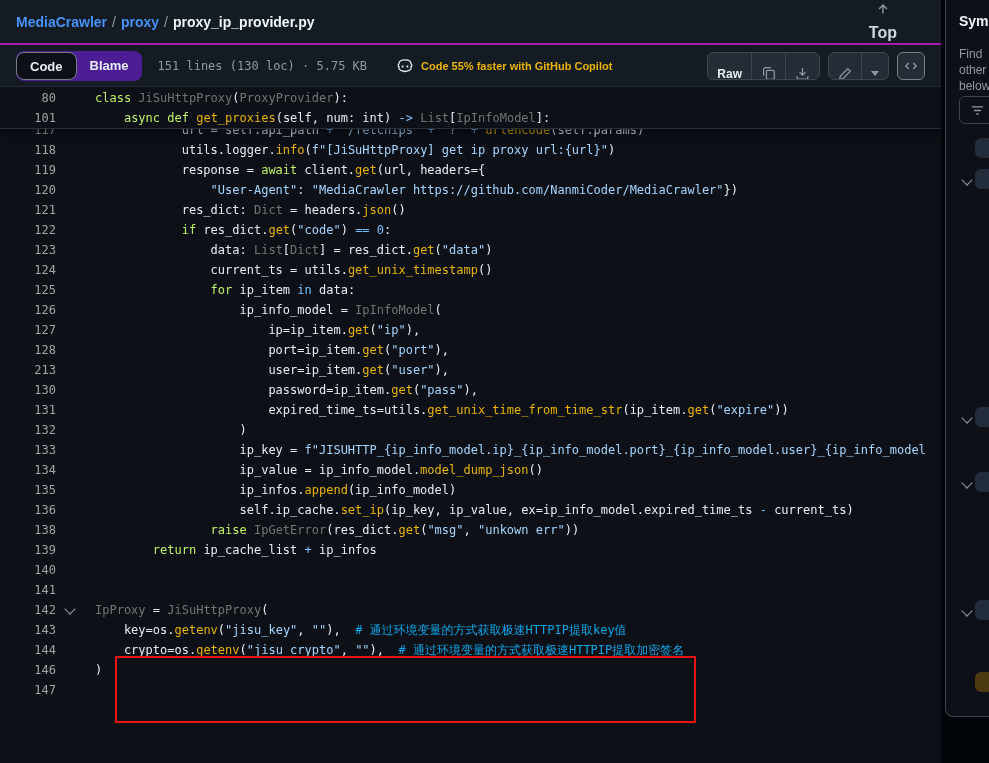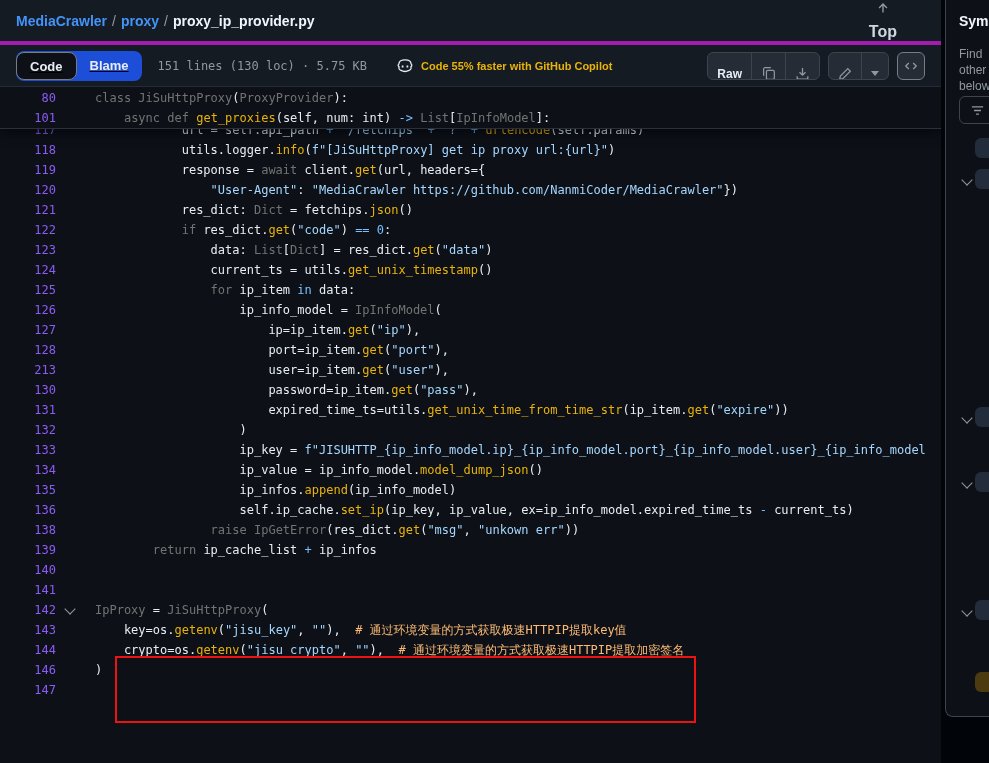--- a/index.html
+++ b/index.html
@@ -4,38 +4,38 @@
 <style>
   html,body{margin:0;padding:0;}
   body{
     width:989px;height:763px;overflow:hidden;position:relative;
     background:#010409;font-family:"Liberation Sans",sans-serif;
     -webkit-font-smoothing:antialiased;
   }
   
   .main{position:absolute;left:0;top:0;width:941px;height:763px;background:#0d1117;}
   .file-header{
-    height:45px;background:#151b23;border-bottom:4px solid #a21caf;
+    height:45px;background:#151b23;border-bottom:2px solid #a21caf;
     display:flex;align-items:center;padding:0 16px;box-sizing:border-box;
   }
   .breadcrumb{font-size:14px;white-space:nowrap;}
   .crumb-link{color:#4493f8;font-weight:600;cursor:pointer;}
   .crumb-sep{color:#9198a1;margin:0 5px;font-weight:400;}
   .crumb-file{color:#f0f6fc;font-weight:700;}
   .top-btn{
     margin-left:auto;margin-right:28px;color:#d1d7e0;font-size:16px;font-weight:600;
     display:flex;align-items:center;gap:8px;cursor:pointer;flex-direction:column;
   }
   .top-btn svg{stroke:#9198a1;}
   
   .toolbar{
     height:42px;background:#151b23;border-bottom:1px solid #262c36;
     display:flex;align-items:center;padding:0 16px;box-sizing:border-box;
   }
-  .seg{display:flex;align-items:center;background:#1d4ed8;border-radius:8px;height:30px;text-decoration:underline;}
+  .seg{display:flex;align-items:center;background:#4c1d95;border-radius:8px;height:30px;}
   .seg-btn{padding:0 13px;font-size:13px;font-weight:600;color:#e6edf3;line-height:28px;border-radius:8px;cursor:pointer;}
   .seg-btn.active{background:#0d1117;border:1px solid #767d86;height:28px;box-sizing:border-box;}
   .file-info{font-family:"DejaVu Sans Mono",monospace;font-size:12px;color:#9198a1;margin-left:16px;white-space:nowrap;}
   .copilot{display:flex;align-items:center;gap:8px;margin-left:30px;white-space:nowrap;}
   .copilot-text{font-size:11px;font-weight:700;color:#eab308;}
   .tb-right{margin-left:auto;display:flex;align-items:center;gap:8px;}
   .btn-group{display:flex;border:1px solid #3d444d;border-radius:6px;background:#262c36;overflow:hidden;height:28px;box-sizing:border-box;}
   .gbtn{display:flex;align-items:center;justify-content:center;height:42px;padding:0 9px;
         font-size:12px;font-weight:600;color:#e6edf3;cursor:pointer;border-left:1px solid #3d444d;}
   .gbtn:first-child{border-left:none;}
@@ -46,24 +46,24 @@
   .sym-toggle svg{stroke:#9198a1;}
   
   .code-area{
     position:absolute;top:88px;left:0;width:941px;height:675px;background:#0d1117;overflow:hidden;
     font-family:"DejaVu Sans Mono",monospace;font-size:12px;
   }
   .code-body{position:absolute;top:32px;left:0;width:941px;z-index:1;}
   .sticky{position:absolute;top:0;left:0;width:941px;background:#0d1117;z-index:2;
           border-bottom:1px solid #2a313c;box-shadow:0 4px 10px rgba(1,4,9,.65);}
   .code-row{position:relative;height:20px;line-height:20px;white-space:pre;}
-  .ln{position:absolute;left:0;top:0;width:56px;text-align:right;color:#8b5cf6;cursor:pointer;}
+  .ln{position:absolute;left:0;top:0;width:56px;text-align:right;color:#a3a3a3;cursor:pointer;}
   .ct{position:absolute;left:95px;top:0;white-space:pre;}
-  .tk-p{color:#e6edf3}.tk-k{color:#737373}.tk-t{color:#737373}.tk-f{color:#eab308}
-  .tk-s{color:#a5d6ff}.tk-o{color:#79c0ff}.tk-c{color:#fdba74}
+  .tk-p{color:#e6edf3}.tk-k{color:#bef264}.tk-t{color:#737373}.tk-f{color:#eab308}
+  .tk-s{color:#a5d6ff}.tk-o{color:#79c0ff}.tk-c{color:#0ea5e9}
   .chev{display:inline-block;width:7px;height:7px;border-left:1.6px solid #9198a1;border-bottom:1.6px solid #9198a1;transform:rotate(-45deg);}
   .fold{position:absolute;left:66px;top:5px;cursor:pointer;}
   .red-box{position:absolute;left:115px;top:568px;width:581px;height:67px;border:2px solid #ec1313;z-index:3;pointer-events:none;box-sizing:border-box;}
   
   .gap-col{position:absolute;left:941px;top:0;width:4px;height:763px;background:#010409;}
   .panel{
     position:absolute;left:945px;top:0;width:70px;height:717px;background:#0d1117;
     border-left:1px solid #3d444d;border-bottom:1px solid #3d444d;border-bottom-left-radius:8px;box-sizing:border-box;
   }
   .panel-title{position:absolute;left:13px;top:13px;font-size:14px;font-weight:700;color:#f0f6fc;white-space:nowrap;}
@@ -141,21 +141,21 @@
       </div>
     </div>
   </div>
 
   <div class="code-area">
     <div class="code-body" id="code-body">
         <div class="code-row"><span class="ln">117</span><span class="ct"><span class="tk-p">            url = self.api_path </span><span class="tk-o">+</span><span class="tk-p"> </span><span class="tk-s">"/fetchips"</span><span class="tk-p"> </span><span class="tk-o">+</span><span class="tk-p"> </span><span class="tk-s">'?'</span><span class="tk-p"> </span><span class="tk-o">+</span><span class="tk-p"> </span><span class="tk-f">urlencode</span><span class="tk-p">(self.params)</span></span></div>
         <div class="code-row"><span class="ln">118</span><span class="ct"><span class="tk-p">            utils.logger.</span><span class="tk-f">info</span><span class="tk-p">(</span><span class="tk-s">f"[JiSuHttpProxy] get ip proxy url:{url}"</span><span class="tk-p">)</span></span></div>
         <div class="code-row"><span class="ln">119</span><span class="ct"><span class="tk-p">            response = </span><span class="tk-k">await</span><span class="tk-p"> client.</span><span class="tk-f">get</span><span class="tk-p">(url, headers={</span></span></div>
         <div class="code-row"><span class="ln">120</span><span class="ct"><span class="tk-p">                </span><span class="tk-s">"User-Agent"</span><span class="tk-p">: </span><span class="tk-s">"MediaCrawler https://github.com/NanmiCoder/MediaCrawler"</span><span class="tk-p">})</span></span></div>
-        <div class="code-row"><span class="ln">121</span><span class="ct"><span class="tk-p">            res_dict: </span><span class="tk-t">Dict</span><span class="tk-p"> = fetchips.</span><span class="tk-f">json</span><span class="tk-p">()</span></span></div>
+        <div class="code-row"><span class="ln">121</span><span class="ct"><span class="tk-p">            res_dict: </span><span class="tk-t">Dict</span><span class="tk-p"> = headers.</span><span class="tk-f">json</span><span class="tk-p">()</span></span></div>
         <div class="code-row"><span class="ln">122</span><span class="ct"><span class="tk-p">            </span><span class="tk-k">if</span><span class="tk-p"> res_dict.</span><span class="tk-f">get</span><span class="tk-p">(</span><span class="tk-s">"code"</span><span class="tk-p">) </span><span class="tk-o">==</span><span class="tk-p"> </span><span class="tk-o">0</span><span class="tk-p">:</span></span></div>
         <div class="code-row"><span class="ln">123</span><span class="ct"><span class="tk-p">                data: </span><span class="tk-t">List</span><span class="tk-p">[</span><span class="tk-t">Dict</span><span class="tk-p">] = res_dict.</span><span class="tk-f">get</span><span class="tk-p">(</span><span class="tk-s">"data"</span><span class="tk-p">)</span></span></div>
         <div class="code-row"><span class="ln">124</span><span class="ct"><span class="tk-p">                current_ts = utils.</span><span class="tk-f">get_unix_timestamp</span><span class="tk-p">()</span></span></div>
         <div class="code-row"><span class="ln">125</span><span class="ct"><span class="tk-p">                </span><span class="tk-k">for</span><span class="tk-p"> ip_item </span><span class="tk-o">in</span><span class="tk-p"> data:</span></span></div>
         <div class="code-row"><span class="ln">126</span><span class="ct"><span class="tk-p">                    ip_info_model = </span><span class="tk-t">IpInfoModel</span><span class="tk-p">(</span></span></div>
         <div class="code-row"><span class="ln">127</span><span class="ct"><span class="tk-p">                        ip=ip_item.</span><span class="tk-f">get</span><span class="tk-p">(</span><span class="tk-s">"ip"</span><span class="tk-p">),</span></span></div>
         <div class="code-row"><span class="ln">128</span><span class="ct"><span class="tk-p">                        port=ip_item.</span><span class="tk-f">get</span><span class="tk-p">(</span><span class="tk-s">"port"</span><span class="tk-p">),</span></span></div>
         <div class="code-row"><span class="ln">213</span><span class="ct"><span class="tk-p">                        user=ip_item.</span><span class="tk-f">get</span><span class="tk-p">(</span><span class="tk-s">"user"</span><span class="tk-p">),</span></span></div>
         <div class="code-row"><span class="ln">130</span><span class="ct"><span class="tk-p">                        password=ip_item.</span><span class="tk-f">get</span><span class="tk-p">(</span><span class="tk-s">"pass"</span><span class="tk-p">),</span></span></div>
         <div class="code-row"><span class="ln">131</span><span class="ct"><span class="tk-p">                        expired_time_ts=utils.</span><span class="tk-f">get_unix_time_from_time_str</span><span class="tk-p">(ip_item.</span><span class="tk-f">get</span><span class="tk-p">(</span><span class="tk-s">"expire"</span><span class="tk-p">))</span></span></div>

